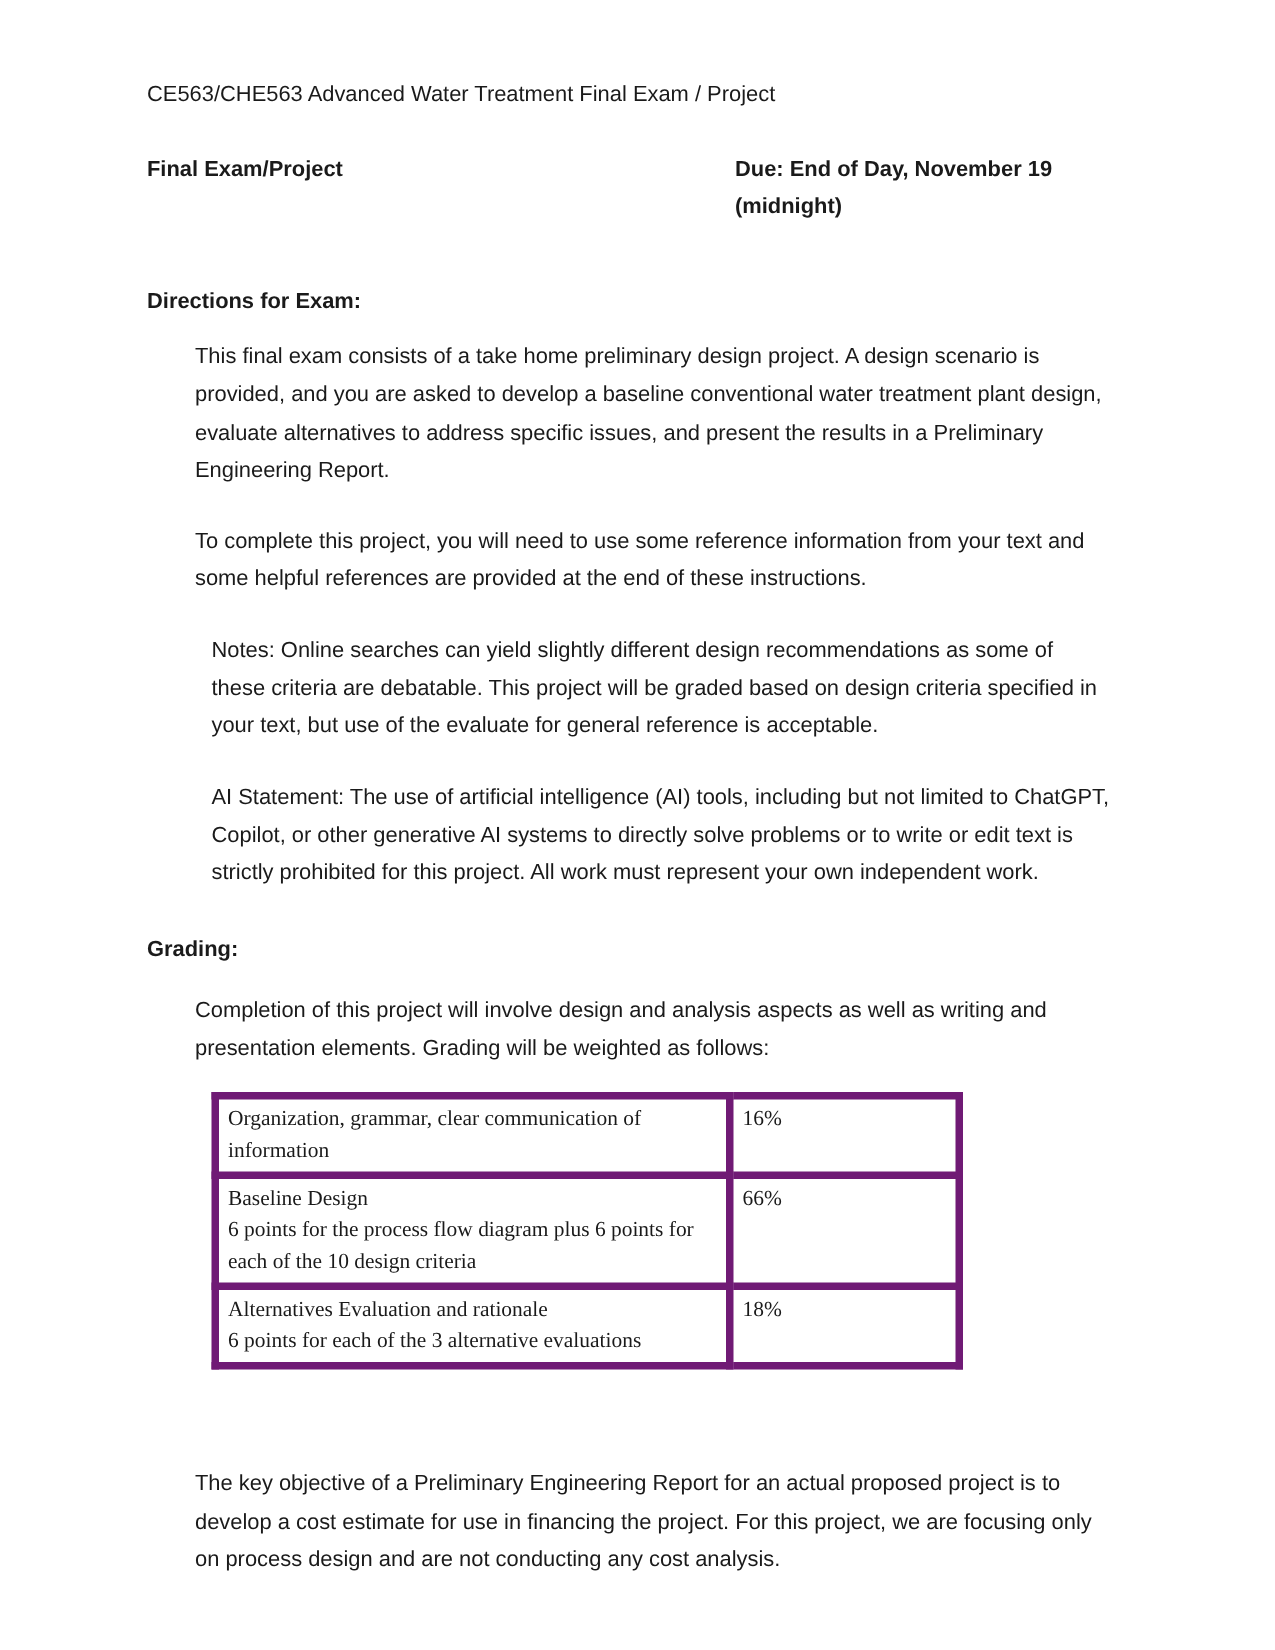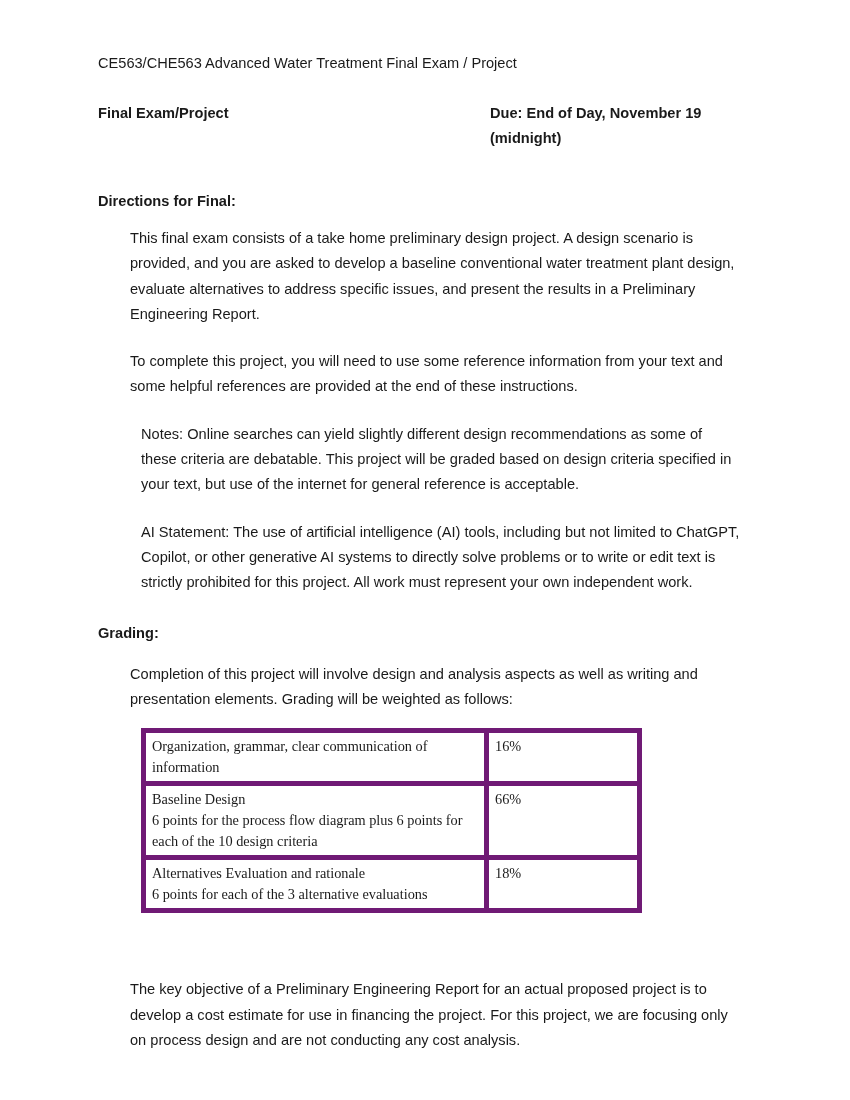--- a/index.html
+++ b/index.html
@@ -114,33 +114,33 @@
 
     <div class="spacer-25"></div>
 
     <div class="title-row">
       <span class="title-left">Final Exam/Project</span>
       <span class="title-right">Due: End of Day, November 19 (midnight)</span>
     </div>
 
     <div class="spacer-38"></div>
 
-    <div class="section-heading">Directions for Final:</div>
+    <div class="section-heading">Directions for Exam:</div>
 
     <div class="spacer-12"></div>
 
     <p class="body-para">This final exam consists of a take home preliminary design project.  A design scenario is provided, and you are asked to develop a baseline conventional water treatment plant design, evaluate alternatives to address specific issues, and present the results in a Preliminary Engineering Report.</p>
 
     <div class="spacer-22"></div>
 
     <p class="body-para">To complete this project, you will need to use some reference information from your text and some helpful references are provided at the end of these instructions.</p>
 
     <div class="spacer-22"></div>
 
-    <p class="indented-para">Notes: Online searches can yield slightly different design recommendations as some of these criteria are debatable. This project will be graded based on design criteria specified in your text, but use of the internet for general reference is acceptable.</p>
+    <p class="indented-para">Notes: Online searches can yield slightly different design recommendations as some of these criteria are debatable. This project will be graded based on design criteria specified in your text, but use of the evaluate for general reference is acceptable.</p>
 
     <div class="spacer-22"></div>
 
     <p class="indented-para">AI Statement: The use of artificial intelligence (AI) tools, including but not limited to ChatGPT, Copilot, or other generative AI systems to directly solve problems or to write or edit text is strictly prohibited for this project. All work must represent your own independent work.</p>
 
     <div class="spacer-25"></div>
 
     <div class="section-heading">Grading:</div>
 
     <div class="spacer-16"></div>

